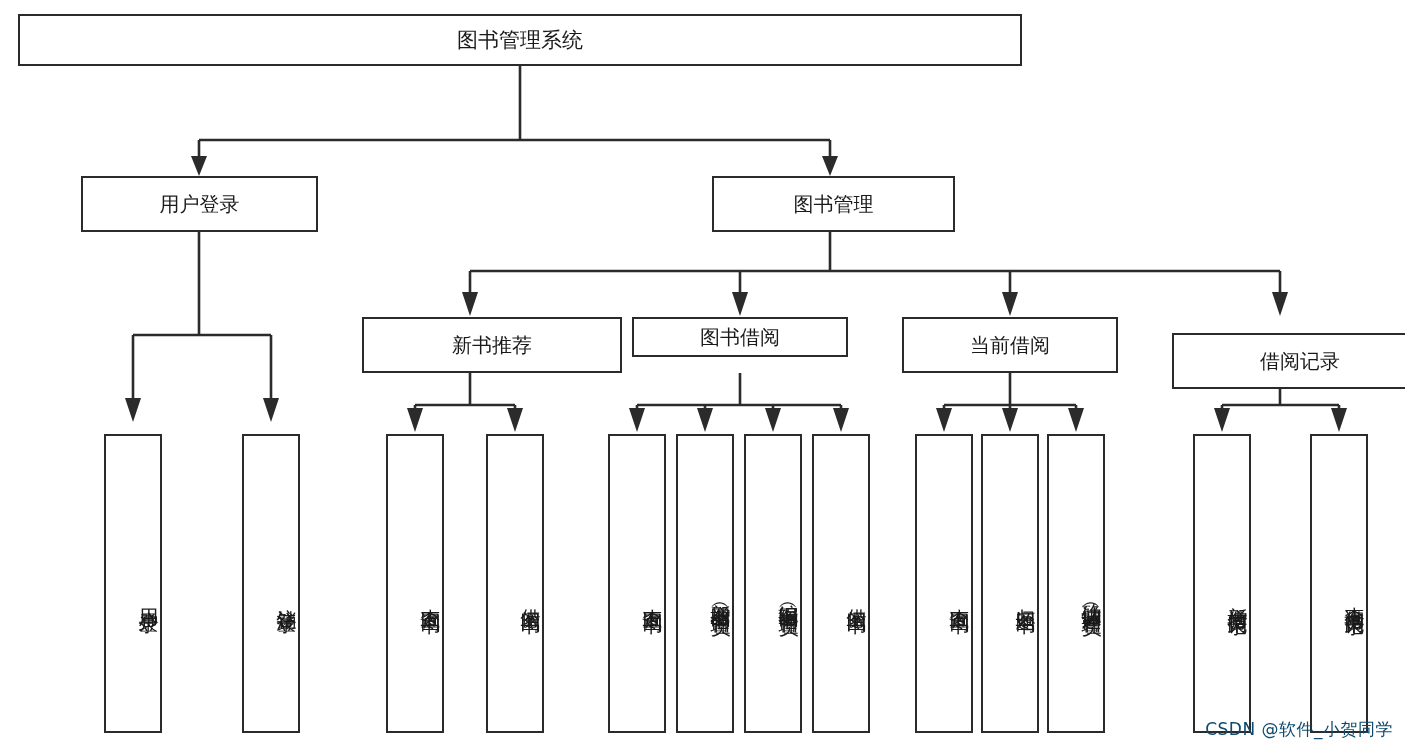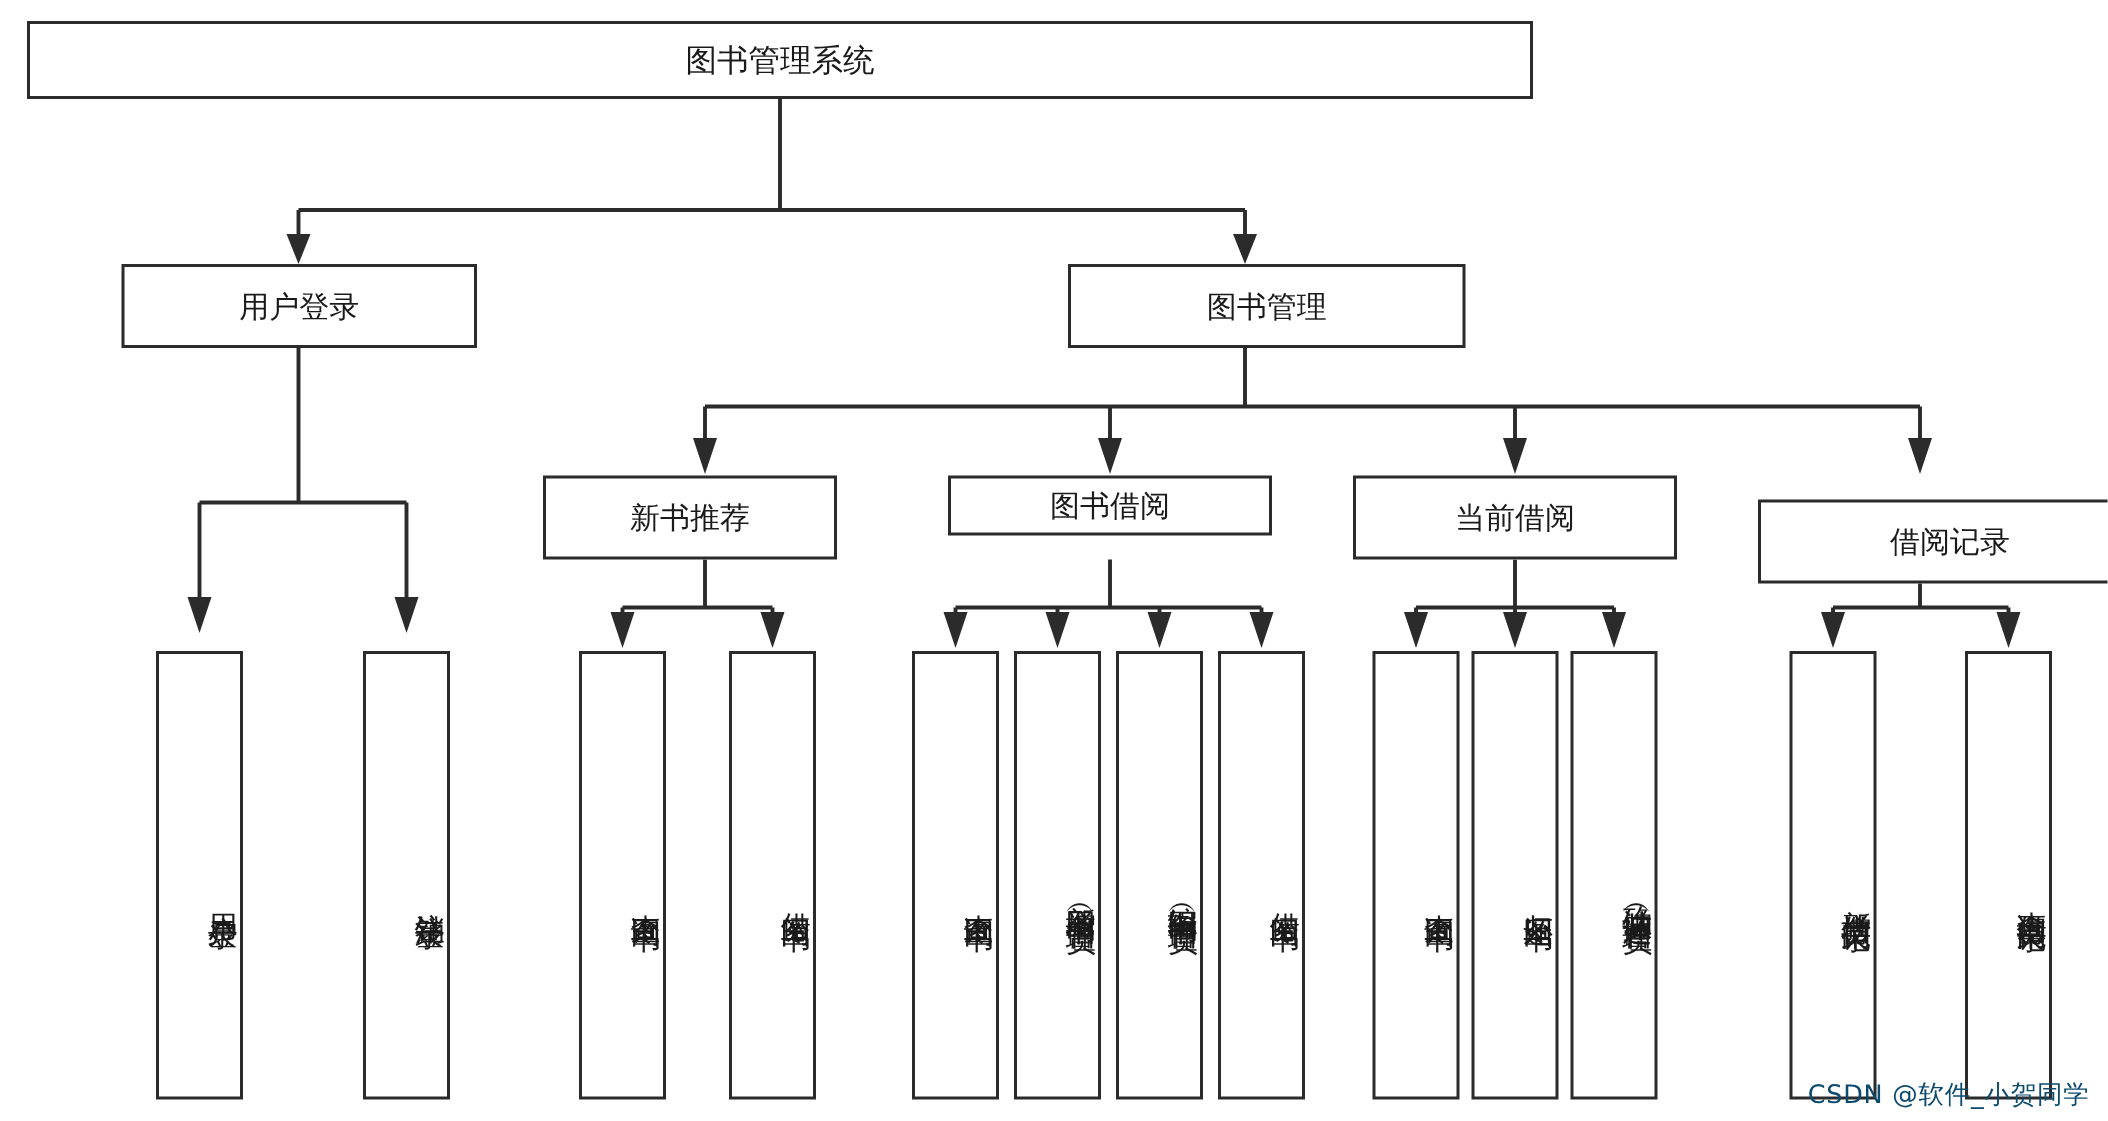--- a/index.html
+++ b/index.html
@@ -130,23 +130,23 @@
     <line x1="1222" y1="405" x2="1339" y2="405"></line>
     <line x1="1222" y1="405" x2="1222" y2="412"></line>
     <polygon points="1214,408 1230,408 1222,432"></polygon>
     <line x1="1339" y1="405" x2="1339" y2="412"></line>
     <polygon points="1331,408 1347,408 1339,432"></polygon>
   </svg>
 
   <div class="node root" style="left:18px;top:14px;width:1004px;height:52px;">图书管理系统</div>
 
   <div class="node lvl1" style="left:81px;top:176px;width:237px;height:56px;">用户登录</div>
-  <div class="node lvl1" style="left:712px;top:176px;width:265px;height:56px;">图书管理</div>
+  <div class="node lvl1" style="left:712px;top:176px;width:243px;height:56px;">图书管理</div>
 
-  <div class="node lvl2" style="left:362px;top:317px;width:196px;height:56px;">新书推荐</div>
+  <div class="node lvl2" style="left:362px;top:317px;width:260px;height:56px;">新书推荐</div>
   <div class="node lvl2" style="left:632px;top:317px;width:216px;height:40px;">图书借阅</div>
   <div class="node lvl2" style="left:902px;top:317px;width:216px;height:56px;">当前借阅</div>
   <div class="node lvl2" style="left:1172px;top:333px;width:256px;height:56px;">借阅记录</div>
 
   <div class="node leaf" style="left:104px;top:434px;width:58px;height:299px;">用户登录</div>
   <div class="node leaf" style="left:242px;top:434px;width:58px;height:299px;">注销登录</div>
 
   <div class="node leaf" style="left:386px;top:434px;width:58px;height:299px;">查询图书</div>
   <div class="node leaf" style="left:486px;top:434px;width:58px;height:299px;">借阅图书</div>
 

